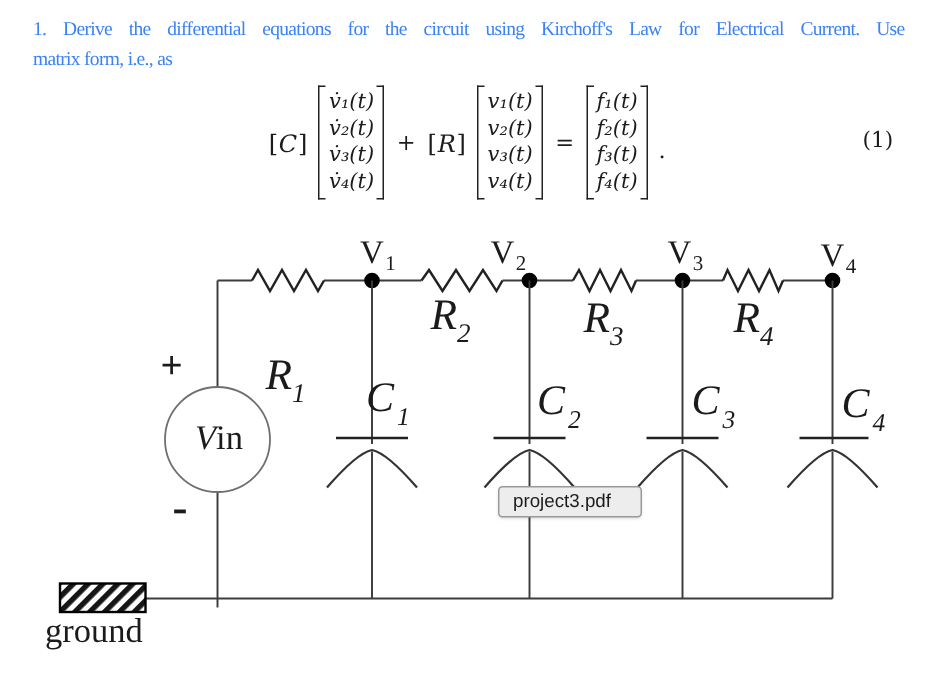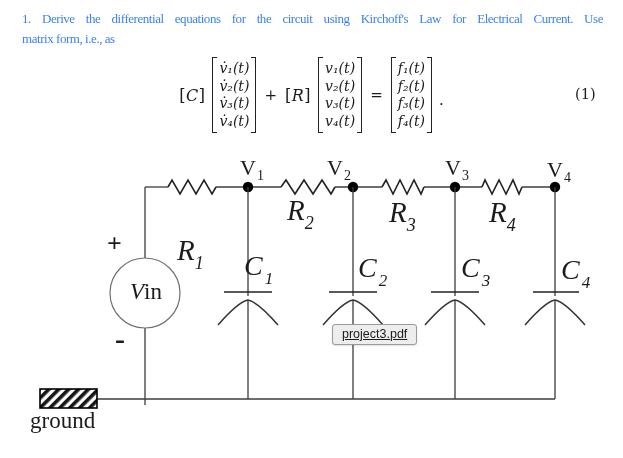--- a/index.html
+++ b/index.html
@@ -33,23 +33,23 @@
   .rlbl{font-size:29px;font-style:italic;}
   .rlbl .sub{font-size:18px;font-style:italic;vertical-align:-9px;}
   .clbl{font-size:28px;font-style:italic;}
   .clbl .sub{font-size:17px;font-style:italic;vertical-align:-9px;margin-left:2px;}
   .vinlbl{left:110px;top:279px;width:72px;text-align:center;font-size:23px;}
   .vinlbl .it{font-style:italic;}
   .pm{font-size:26px;font-weight:bold;}
   .groundlbl{left:30px;top:408px;font-size:23px;}
   
   .tooltip{position:absolute;left:332px;top:324px;z-index:3;background:#ededed;
-           border:1px solid #9a9a9a;border-radius:3px;padding:2px 9px 3px 9px;
+           border:1px solid #9a9a9a;border-radius:3px;padding:2px 20px 3px 9px;
            font-family:"Liberation Sans", sans-serif;font-size:12.5px;color:#1c1c1c;
-           box-shadow:0 1px 2px rgba(0,0,0,0.12);text-decoration:underline;}
+           box-shadow:0 1px 2px rgba(0,0,0,0.12);}
 </style>
 </head>
 <body>
 
 <div class="page">
 
   <div class="para">
     <div class="line just">1. Derive the differential equations for the circuit using Kirchoff's Law for Electrical Current. Use</div>
     <div class="line">matrix form, i.e., as</div>
   </div>

